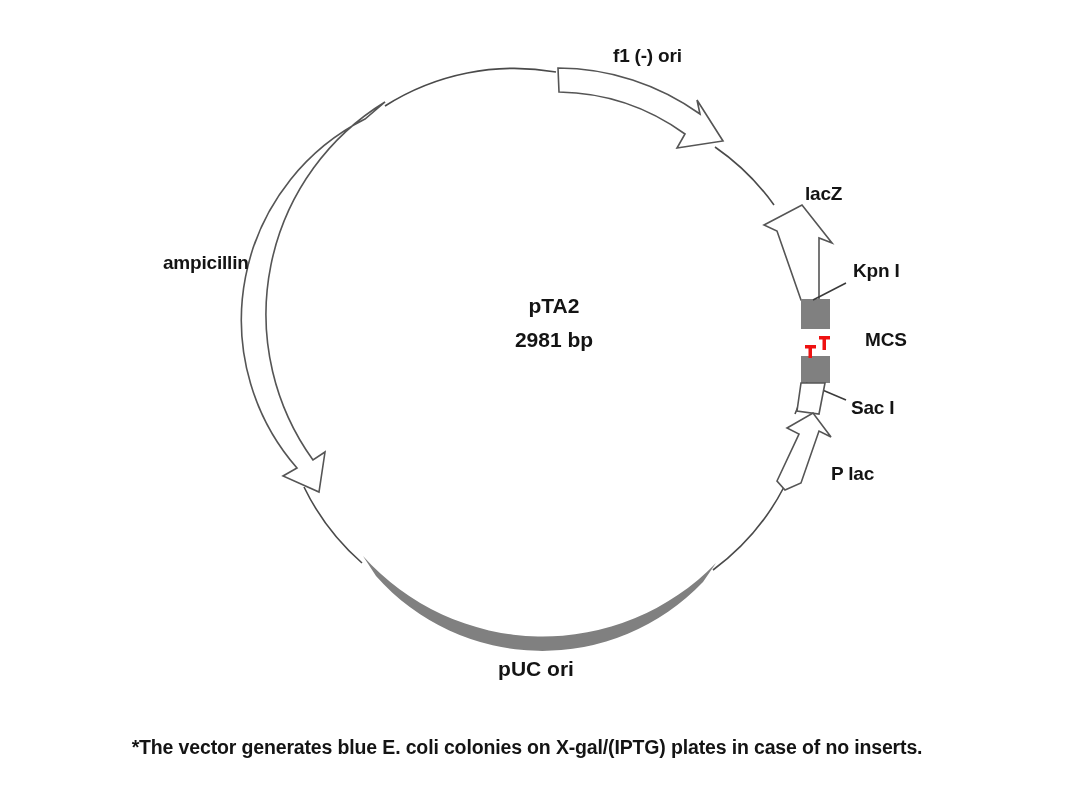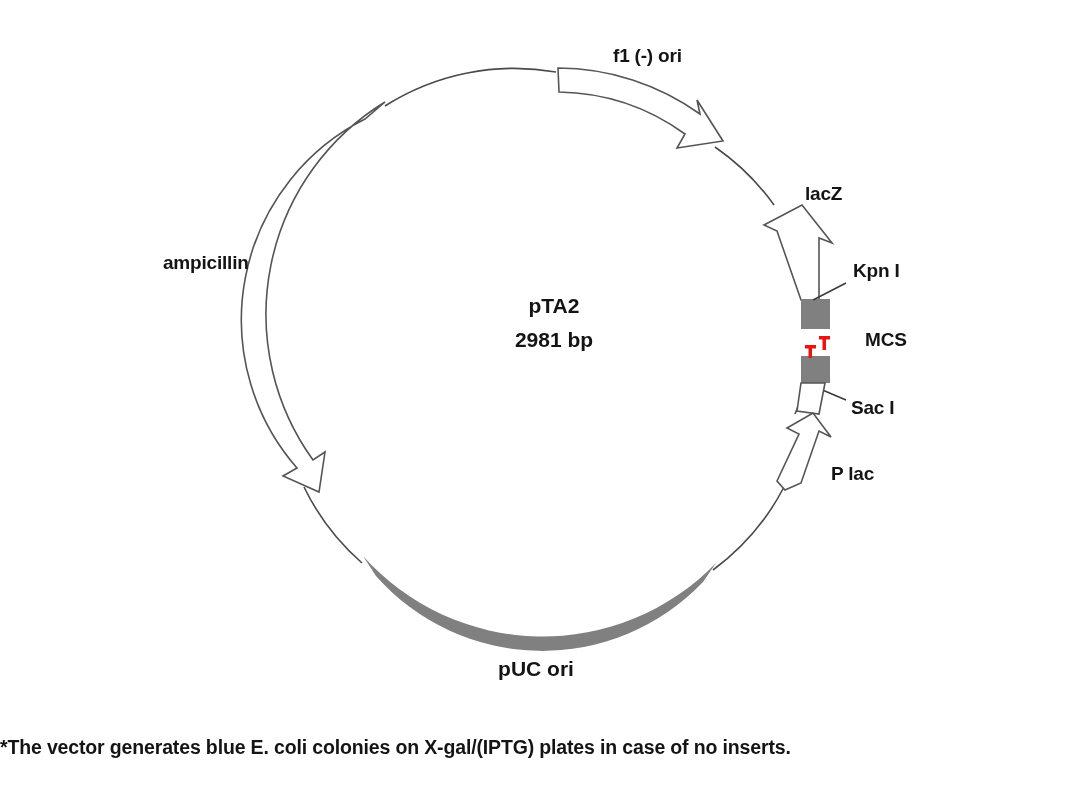--- a/index.html
+++ b/index.html
@@ -63,20 +63,21 @@
     font-size: 21px;
     font-weight: bold;
     fill: #141414;
     text-anchor: middle;
   }
   .footnote {
     position: absolute;
     left: 0;
     top: 736px;
     width: 1054px;
+    text-align: center;
     font-family: "Liberation Sans", sans-serif;
     font-size: 19.5px;
     font-weight: bold;
     color: #141414;
     letter-spacing: -0.15px;
   }
 </style>
 </head>
 <body>
 

